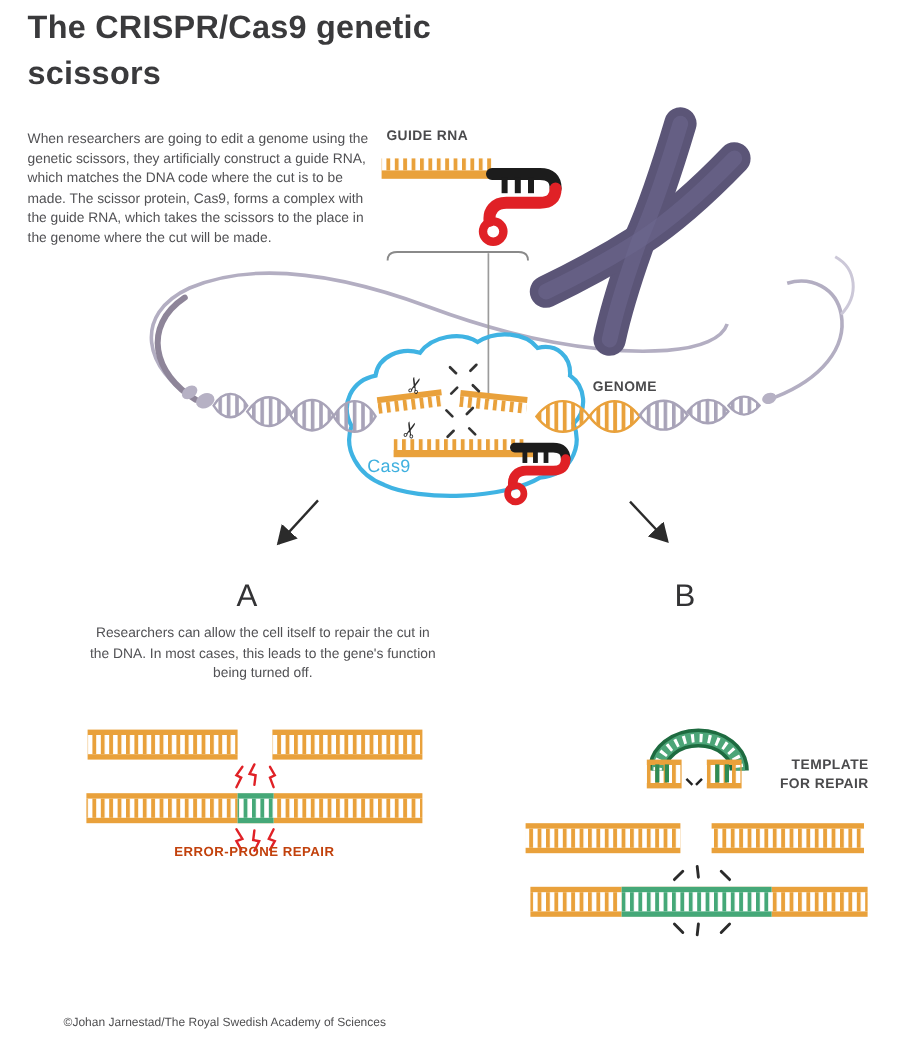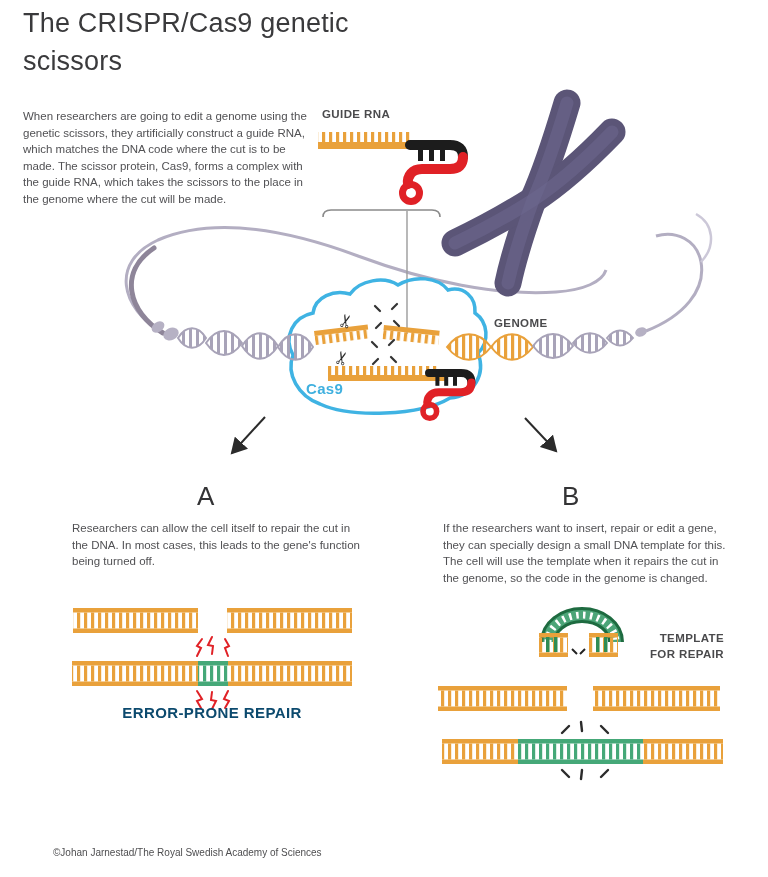--- a/index.html
+++ b/index.html
@@ -3,40 +3,40 @@
 <meta charset="utf-8">
 <style>
   html,body{margin:0;padding:0;background:#ffffff;}
   #canvas{
     position:relative;width:768px;height:877px;background:#ffffff;overflow:hidden;
     font-family:"Liberation Sans", sans-serif;color:#3c3c3e;
   }
   .abs{position:absolute;}
   .title{
     left:23px;top:4px;width:340px;font-size:27px;line-height:38px;
-    font-weight:400;color:#3a3a3c;letter-spacing:.2px;
+    font-weight:700;color:#3a3a3c;letter-spacing:.2px;
   }
   .intro{
     left:23px;top:60px;width:296px;font-size:11.5px;line-height:1.44;
     color:#515154;font-weight:400;margin-top:48px;
   }
   .dlabel{
     font-size:11.5px;font-weight:bold;color:#4a4a4c;letter-spacing:.4px;text-align:right;
   }
   .cas9{
-    left:306px;top:380px;font-size:15px;color:#3fb0df;font-weight:700;letter-spacing:.3px;
+    left:306px;top:380px;font-size:15px;color:#3fb0df;font-weight:400;letter-spacing:.3px;
   }
   .bigletter{
     font-size:26px;font-weight:400;color:#333335;
   }
   .para{
-    font-size:11.5px;line-height:1.45;color:#515154;width:294px;
+    font-size:11.5px;line-height:1.45;color:#515154;width:294px;text-align:center;
   }
   .caption{
-    font-size:15px;font-weight:bold;color:#0c4a6e;letter-spacing:.4px;text-align:center;
+    font-size:11px;font-weight:bold;color:#c2410c;letter-spacing:.4px;text-align:center;
   }
   .credit{
     left:53px;top:847px;font-size:10px;color:#4e4e50;
   }
   svg{display:block;}
 </style>
 </head>
 <body>
 
 <div id="canvas">
@@ -230,20 +230,19 @@
   <div class="abs intro">When researchers are going to edit a genome using the genetic scissors, they artificially construct a guide RNA, which matches the DNA code where the cut is to be made. The scissor protein, Cas9, forms a complex with the guide RNA, which takes the scissors to the place in the genome where the cut will be made.</div>
 
   <div class="abs dlabel" style="left:322px;top:108px">GUIDE RNA</div>
   <div class="abs dlabel" style="left:494px;top:317px">GENOME</div>
   <div class="abs cas9">Cas9</div>
 
   <div class="abs bigletter" style="left:197px;top:481px">A</div>
   <div class="abs bigletter" style="left:562px;top:481px">B</div>
 
   <div class="abs para" style="left:72px;top:520px">Researchers can allow the cell itself to repair the cut in the DNA. In most cases, this leads to the gene's function being turned off.</div>
-  <div class="abs para" style="left:443px;top:520px">If the researchers want to insert, repair or edit a gene, they can specially design a small DNA template for this. The cell will use the template when it repairs the cut in the genome, so the code in the genome is changed.</div>
 
   <div class="abs caption" style="left:72px;top:704px;width:280px">ERROR-PRONE REPAIR</div>
 
   <div class="abs dlabel" style="left:632px;top:631px;width:92px;line-height:1.35">TEMPLATE FOR REPAIR</div>
 
   <div class="abs credit">©Johan Jarnestad/The Royal Swedish Academy of Sciences</div>
 </div>
 
 </body></html>

